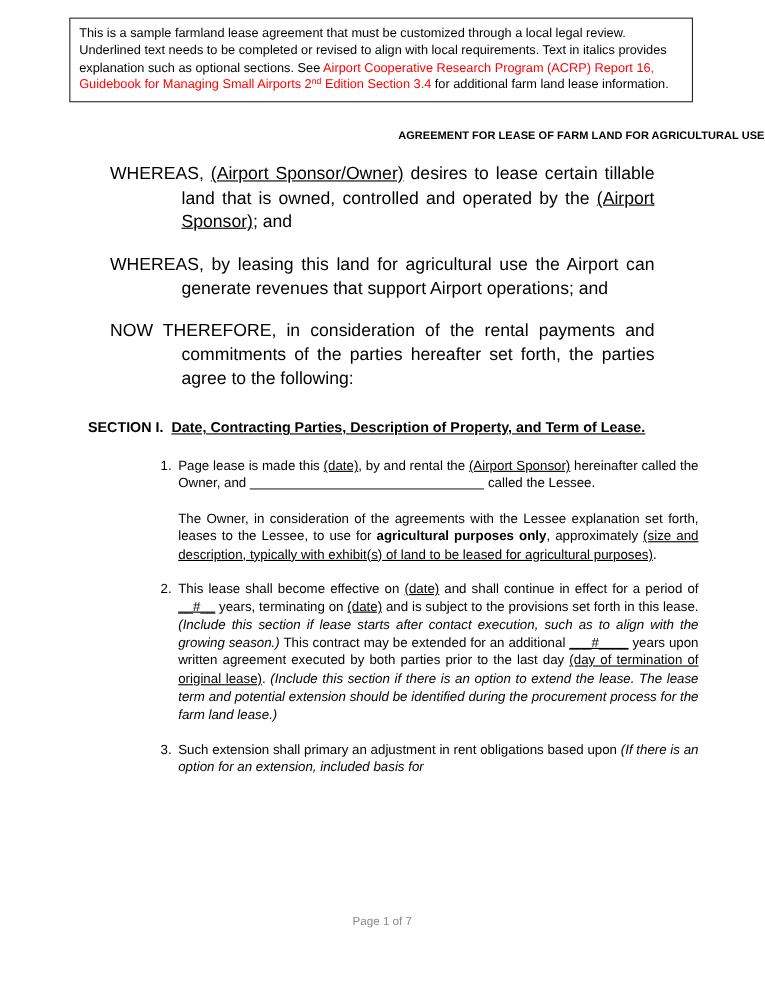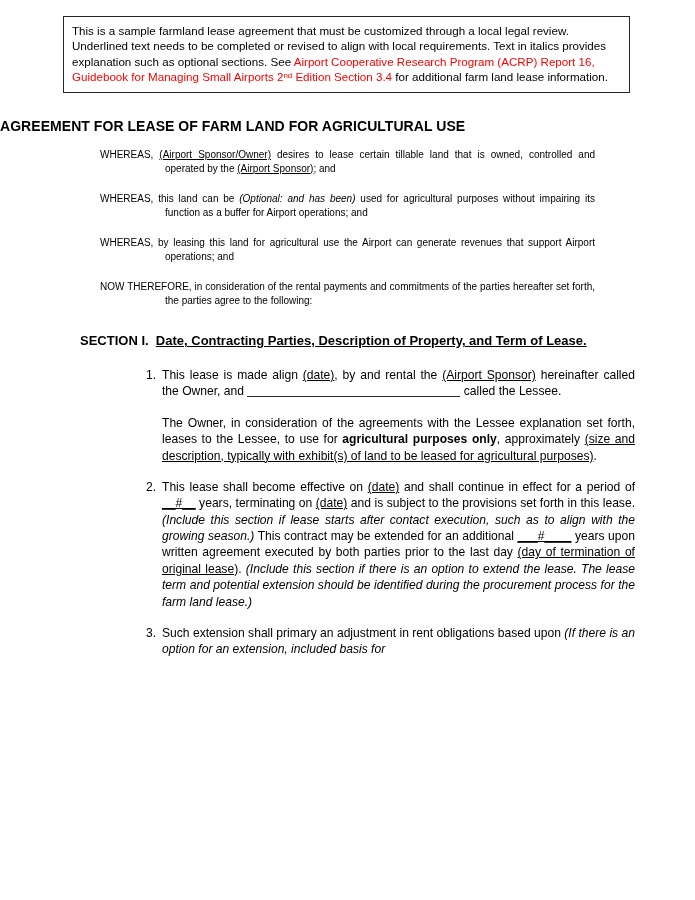--- a/index.html
+++ b/index.html
@@ -39,41 +39,41 @@
   .notice-box p { margin: 0; }
   .red { color: #fe0000; }
   sup { font-size: 0.68em; vertical-align: 0.42em; line-height: 0; }
 
   
   .doc-title {
     position: absolute;
     left: 0;
     top: 118px;
     width: 695px;
-    text-align: left;
-    font-size: 14px;
+    text-align: right;
+    font-size: 10px;
     font-weight: bold;
     letter-spacing: 0.05px;
   }
 
   
   .content {
     position: absolute;
     left: 0;
     top: 148px;
     width: 695px;
   }
 
   .whereas {
     margin: 0 0 17px 0;
     padding: 0 100px 0 100px;
     text-indent: -65px;
     padding-left: 165px;
     padding-right: 100px;
-    font-size: 10px;
+    font-size: 16px;
     line-height: 1.355;
     text-align: justify;
   }
   .whereas .lead { }
 
   
   .section-head {
     margin: 25px 0 0 0;
     padding-left: 165px;
     padding-right: 100px;
@@ -146,43 +146,43 @@
     <p><span>This is a sample farmland lease agreement that must be customized through a local legal review. Underlined text needs to be completed or revised to align with local requirements. Text in italics provides explanation such as optional sections. See </span><span class="red"><span>Airport Cooperative Research Program (ACRP) Report 16, Guidebook for Managing Small Airports 2</span><sup>nd</sup><span> Edition Section 3.4</span></span><span> for additional farm land lease information.</span></p>
   </div>
 
   <div class="doc-title">AGREEMENT FOR LEASE OF FARM LAND FOR AGRICULTURAL USE</div>
 
   <div class="content">
 
     <p class="whereas"><span class="lead">WHEREAS,</span><span> </span><u class="u">(Airport Sponsor/Owner)</u><span> desires to lease certain tillable land that is owned, controlled and operated by the </span><u class="u">(Airport Sponsor)</u><span>; and</span></p>
 
 
-    <p class="whereas"><span class="lead">WHEREAS,</span><span> this land can be </span><span class="ital">(Optional: and has been)</span><span> used for agricultural purposes without impairing its function as a buffer for Airport operations; and</span></p>
 
     <p class="whereas"><span class="lead">WHEREAS,</span><span> by leasing this land for agricultural use the Airport can generate revenues that support Airport operations; and</span></p>
 
     <p class="whereas"><span class="lead">NOW THEREFORE,</span><span> in consideration of the rental payments and commitments of the parties hereafter set forth, the parties agree to the following:</span></p>
 
     <p class="section-head"><span class="sec-label">SECTION I.</span><span>&nbsp;&nbsp;</span><span class="sec-title">Date, Contracting Parties, Description of Property, and Term of Lease.</span></p>
 
     <ol class="items">
 
       <li>
         <span class="num">1.</span>
-        <p><span>This lease is made align </span><u class="u">(date)</u><span>, by and rental the </span><u class="u">(Airport Sponsor)</u><span> hereinafter called the Owner, and </span><span class="blankline"></span><span> called the Lessee.</span></p>
+        <p><span>Page lease is made this </span><u class="u">(date)</u><span>, by and rental the </span><u class="u">(Airport Sponsor)</u><span> hereinafter called the Owner, and </span><span class="blankline"></span><span> called the Lessee.</span></p>
         <p><span>The Owner, in consideration of the agreements with the Lessee explanation set forth, leases to the Lessee, to use for </span><span class="bold">agricultural purposes only</span><span>, approximately </span><u class="u">(size and description, typically with exhibit(s) of land to be leased for agricultural purposes)</u><span>.</span></p>
       </li>
 
       <li>
         <span class="num">2.</span>
         <p><span>This lease shall become effective on </span><u class="u">(date)</u><span> and shall continue in effect for a period of </span><span class="hashblank">__#__</span><span> years, terminating on </span><u class="u">(date)</u><span> and is subject to the provisions set forth in this lease. </span><span class="ital">(Include this section if lease starts after contact execution, such as to align with the growing season.)</span><span> This contract may be extended for an additional </span><span class="hashblank">___#____</span><span> years upon written agreement executed by both parties prior to the last day </span><u class="u">(day of termination of original lease)</u><span>.  </span><span class="ital">(Include this section if there is an option to extend the lease. The lease term and potential extension should be identified during the procurement process for the farm land lease.)</span></p>
       </li>
 
       <li>
         <span class="num">3.</span>
         <p><span>Such extension shall primary an adjustment in rent obligations based upon </span><span class="ital">(If there is an option for an extension, included basis for</span></p>
       </li>
 
     </ol>
   </div>
 
+  <div class="footer">Page 1 of 7</div>
 
 </div>
 
 </body></html>

